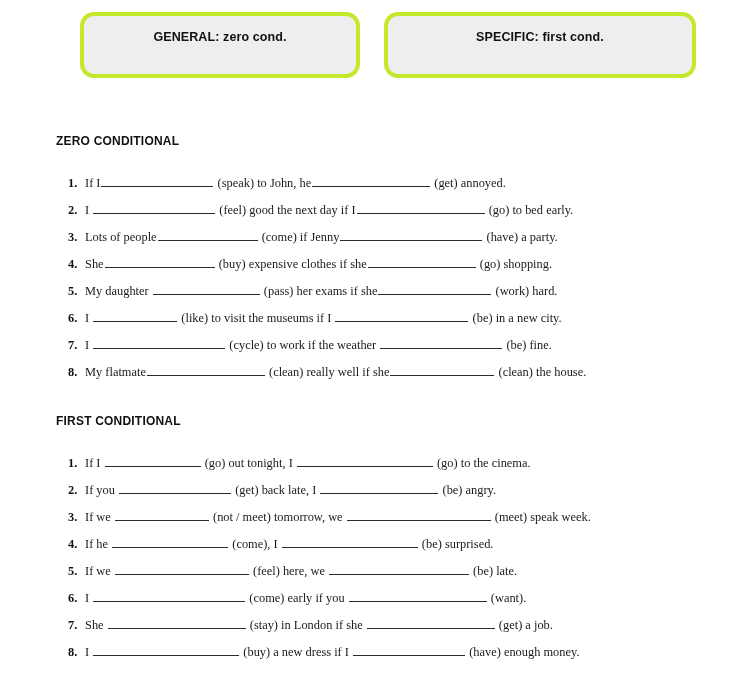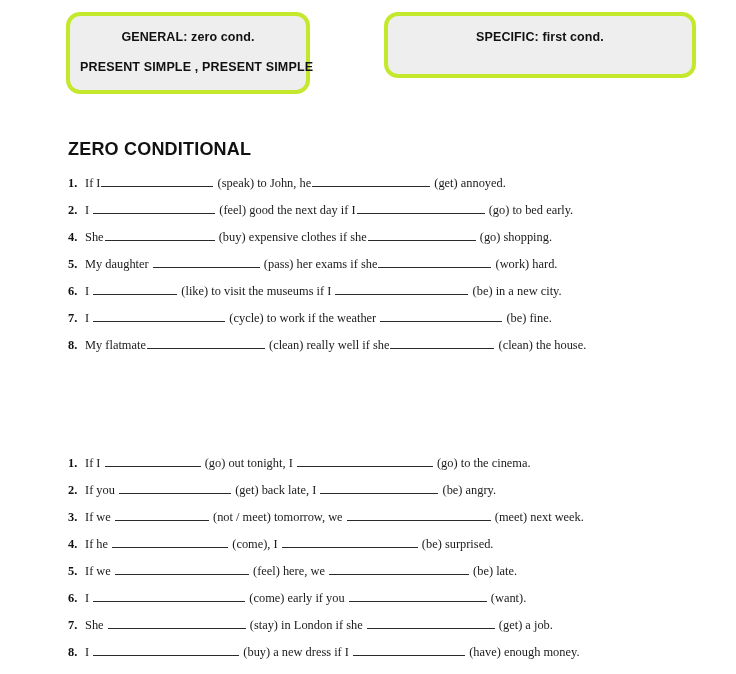--- a/index.html
+++ b/index.html
@@ -35,21 +35,21 @@
   }
   .formula-box {
     box-sizing: border-box;
     border: 4px solid #c4e82c;
     border-radius: 14px;
     background: #eeeeee;
     padding: 12px 10px 14px 10px;
     text-align: center;
     box-shadow: 0 0 0 0 transparent;
   }
-  .formula-box.left  { width: 244px; }
+  .formula-box.left  { width: 280px; margin-left: 14px; }
   .formula-box.right { width: 312px; }
 
   .formula-title {
     font-size: 12.5px;
     font-weight: bold;
     letter-spacing: 0.1px;
     color: #111111;
     margin: 2px 0 16px 0;
     white-space: nowrap;
   }
@@ -58,22 +58,22 @@
     font-weight: bold;
     letter-spacing: 0.15px;
     color: #111111;
     margin: 0 0 2px 0;
     white-space: nowrap;
   }
 
   
   .section-heading {
     position: absolute;
-    left: 68px;
-    font-size: 18px;
+    left: 56px;
+    font-size: 12px;
     font-weight: bold;
     letter-spacing: 0.2px;
     color: #111111;
     white-space: nowrap;
   }
   #zero-heading  { top: 124px; }
   #first-heading { top: 404px; }
 
   
   .exercise-list {
@@ -116,46 +116,47 @@
 </style>
 </head>
 <body>
 
 <div class="page">
 
   <div class="formula-row">
 
     <div class="formula-box left">
       <div class="formula-title">GENERAL: zero cond.</div>
-      <div class="formula-pattern">PRESENT SIMPLE , PRESENT SIMPLE</div>
     </div>
 
     <div class="formula-box right">
       <div class="formula-title">SPECIFIC: first cond.</div>
     </div>
 
   </div>
 
   <h2 id="zero-heading" class="section-heading">ZERO CONDITIONAL</h2>
 
   <ol id="zero-list" class="exercise-list">
       <li class="exercise-item"><span class="item-num">1.</span><span class="seg">If I</span><span class="blank" style="width: 112px;"></span><span class="seg"> (speak) to John, he</span><span class="blank" style="width: 118px;"></span><span class="seg"> (get) annoyed.</span></li>
       <li class="exercise-item"><span class="item-num">2.</span><span class="seg">I </span><span class="blank" style="width: 122px;"></span><span class="seg"> (feel) good the next day if I</span><span class="blank" style="width: 128px;"></span><span class="seg"> (go) to bed early.</span></li>
+      <li class="exercise-item"><span class="item-num">3.</span><span class="seg">Lots of people</span><span class="blank" style="width: 100px;"></span><span class="seg"> (come) if Jenny</span><span class="blank" style="width: 142px;"></span><span class="seg"> (have) a party.</span></li>
       <li class="exercise-item"><span class="item-num">4.</span><span class="seg">She</span><span class="blank" style="width: 110px;"></span><span class="seg"> (buy) expensive clothes if she</span><span class="blank" style="width: 108px;"></span><span class="seg"> (go) shopping.</span></li>
       <li class="exercise-item"><span class="item-num">5.</span><span class="seg">My daughter </span><span class="blank" style="width: 107px;"></span><span class="seg"> (pass) her exams if she</span><span class="blank" style="width: 113px;"></span><span class="seg"> (work) hard.</span></li>
       <li class="exercise-item"><span class="item-num">6.</span><span class="seg">I </span><span class="blank" style="width: 84px;"></span><span class="seg"> (like) to visit the museums if I </span><span class="blank" style="width: 133px;"></span><span class="seg"> (be) in a new city.</span></li>
       <li class="exercise-item"><span class="item-num">7.</span><span class="seg">I </span><span class="blank" style="width: 132px;"></span><span class="seg"> (cycle) to work if the weather </span><span class="blank" style="width: 122px;"></span><span class="seg"> (be) fine.</span></li>
       <li class="exercise-item"><span class="item-num">8.</span><span class="seg">My flatmate</span><span class="blank" style="width: 118px;"></span><span class="seg"> (clean) really well if she</span><span class="blank" style="width: 104px;"></span><span class="seg"> (clean) the house.</span></li>
     </ol>
 
+  <h2 id="first-heading" class="section-heading">FIRST CONDITIONAL</h2>
 
   <ol id="first-list" class="exercise-list">
       <li class="exercise-item"><span class="item-num">1.</span><span class="seg">If I </span><span class="blank" style="width: 96px;"></span><span class="seg"> (go) out tonight, I </span><span class="blank" style="width: 136px;"></span><span class="seg"> (go) to the cinema.</span></li>
       <li class="exercise-item"><span class="item-num">2.</span><span class="seg">If you </span><span class="blank" style="width: 112px;"></span><span class="seg"> (get) back late, I </span><span class="blank" style="width: 118px;"></span><span class="seg"> (be) angry.</span></li>
-      <li class="exercise-item"><span class="item-num">3.</span><span class="seg">If we </span><span class="blank" style="width: 94px;"></span><span class="seg"> (not / meet) tomorrow, we </span><span class="blank" style="width: 144px;"></span><span class="seg"> (meet) next week.</span></li>
+      <li class="exercise-item"><span class="item-num">3.</span><span class="seg">If we </span><span class="blank" style="width: 94px;"></span><span class="seg"> (not / meet) tomorrow, we </span><span class="blank" style="width: 144px;"></span><span class="seg"> (meet) speak week.</span></li>
       <li class="exercise-item"><span class="item-num">4.</span><span class="seg">If he </span><span class="blank" style="width: 116px;"></span><span class="seg"> (come), I </span><span class="blank" style="width: 136px;"></span><span class="seg"> (be) surprised.</span></li>
       <li class="exercise-item"><span class="item-num">5.</span><span class="seg">If we </span><span class="blank" style="width: 134px;"></span><span class="seg"> (feel) here, we </span><span class="blank" style="width: 140px;"></span><span class="seg"> (be) late.</span></li>
       <li class="exercise-item"><span class="item-num">6.</span><span class="seg">I </span><span class="blank" style="width: 152px;"></span><span class="seg"> (come) early if you </span><span class="blank" style="width: 138px;"></span><span class="seg"> (want).</span></li>
       <li class="exercise-item"><span class="item-num">7.</span><span class="seg">She </span><span class="blank" style="width: 138px;"></span><span class="seg"> (stay) in London if she </span><span class="blank" style="width: 128px;"></span><span class="seg"> (get) a job.</span></li>
       <li class="exercise-item"><span class="item-num">8.</span><span class="seg">I </span><span class="blank" style="width: 146px;"></span><span class="seg"> (buy) a new dress if I </span><span class="blank" style="width: 112px;"></span><span class="seg"> (have) enough money.</span></li>
     </ol>
 
 </div>
 
 </body></html>

